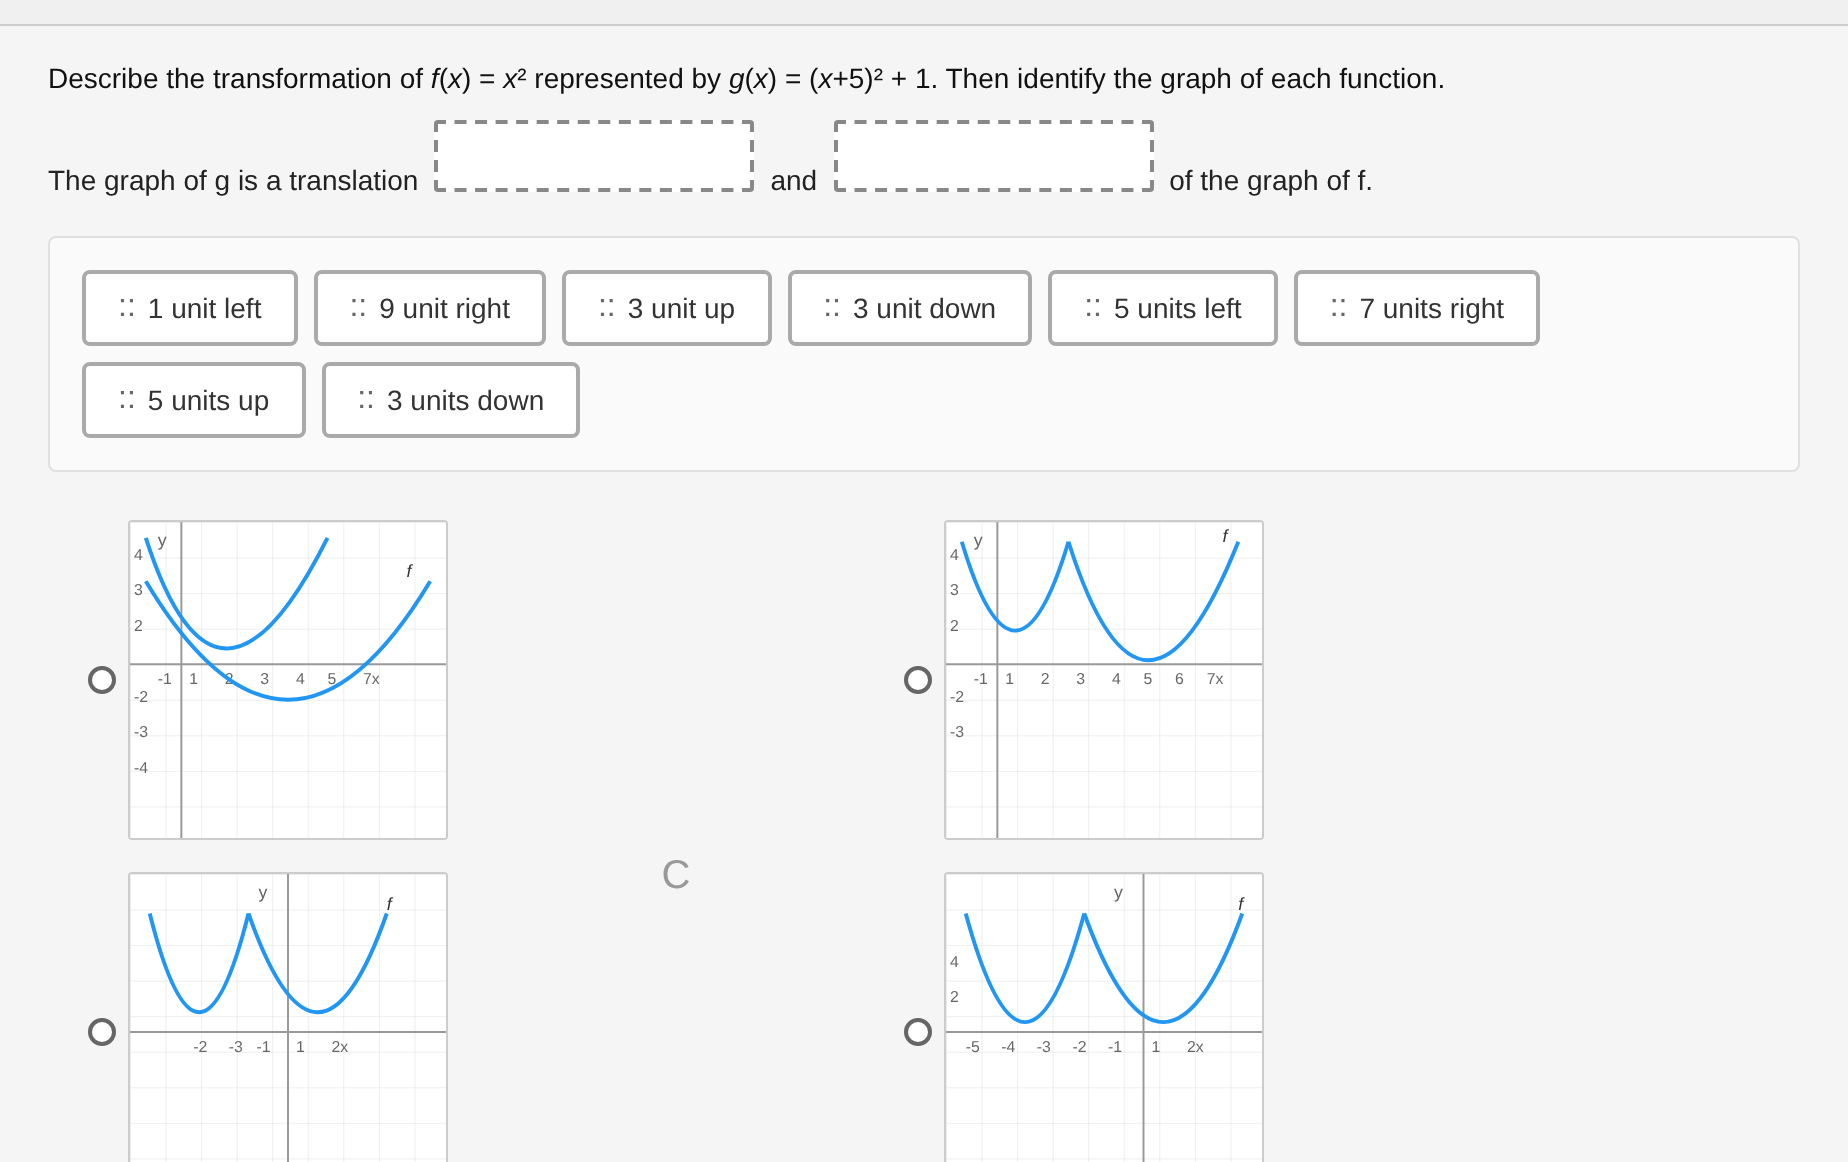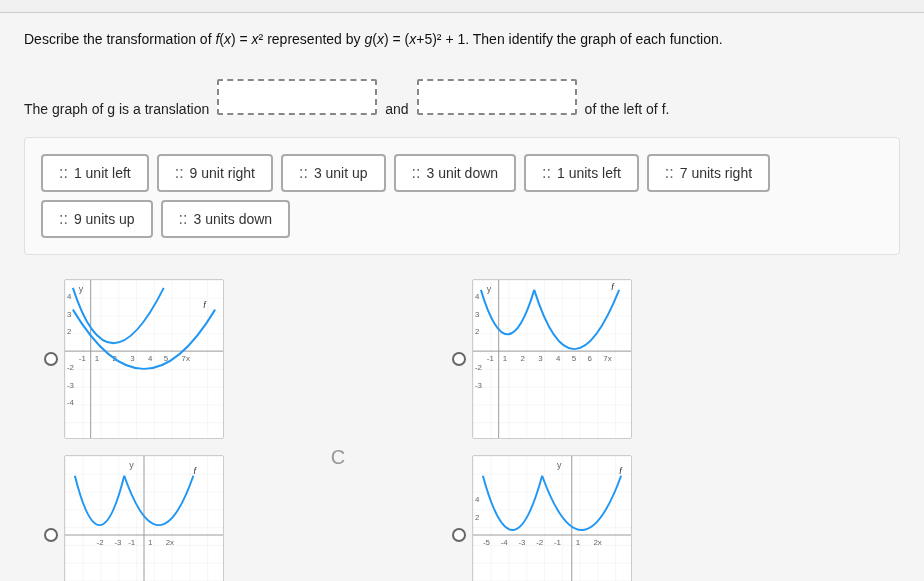--- a/index.html
+++ b/index.html
@@ -20,21 +20,21 @@
     }
 
     .main-content {
       background: #f5f5f5;
       padding: 16px 24px;
     }
 
     .question-text {
       font-size: 14px;
       color: #111;
-      margin-bottom: 27px;
+      margin-bottom: 8px;
       line-height: 1.5;
     }
 
     .fill-in-row {
       display: flex;
       align-items: center;
       gap: 8px;
       margin-bottom: 20px;
       flex-wrap: wrap;
     }
@@ -141,21 +141,21 @@
 
   <div class="question-text">
     Describe the transformation of <em>f</em>(<em>x</em>) = <em>x</em>² represented by <em>g</em>(<em>x</em>) = (<em>x</em>+5)² + 1. Then identify the graph of each function.
   </div>
 
   <div class="fill-in-row">
     <span class="static-text">The graph of g is a translation</span>
     <div class="fill-box"></div>
     <span class="static-text">and</span>
     <div class="fill-box"></div>
-    <span class="static-text">of the left of f.</span>
+    <span class="static-text">of the graph of f.</span>
   </div>
 
   <div class="answer-chips">
     <div class="chip">
       <span class="drag-icon">::</span>
       <span>1 unit left</span>
     </div>
     <div class="chip">
       <span class="drag-icon">::</span>
       <span>9 unit right</span>
@@ -163,29 +163,29 @@
     <div class="chip">
       <span class="drag-icon">::</span>
       <span>3 unit up</span>
     </div>
     <div class="chip">
       <span class="drag-icon">::</span>
       <span>3 unit down</span>
     </div>
     <div class="chip">
       <span class="drag-icon">::</span>
-      <span>1 units left</span>
+      <span>5 units left</span>
     </div>
     <div class="chip">
       <span class="drag-icon">::</span>
       <span>7 units right</span>
     </div>
     <div class="chip">
       <span class="drag-icon">::</span>
-      <span>9 units up</span>
+      <span>5 units up</span>
     </div>
     <div class="chip">
       <span class="drag-icon">::</span>
       <span>3 units down</span>
     </div>
   </div>
 
   <div class="graphs-row">
 
     <div class="col-graphs">

